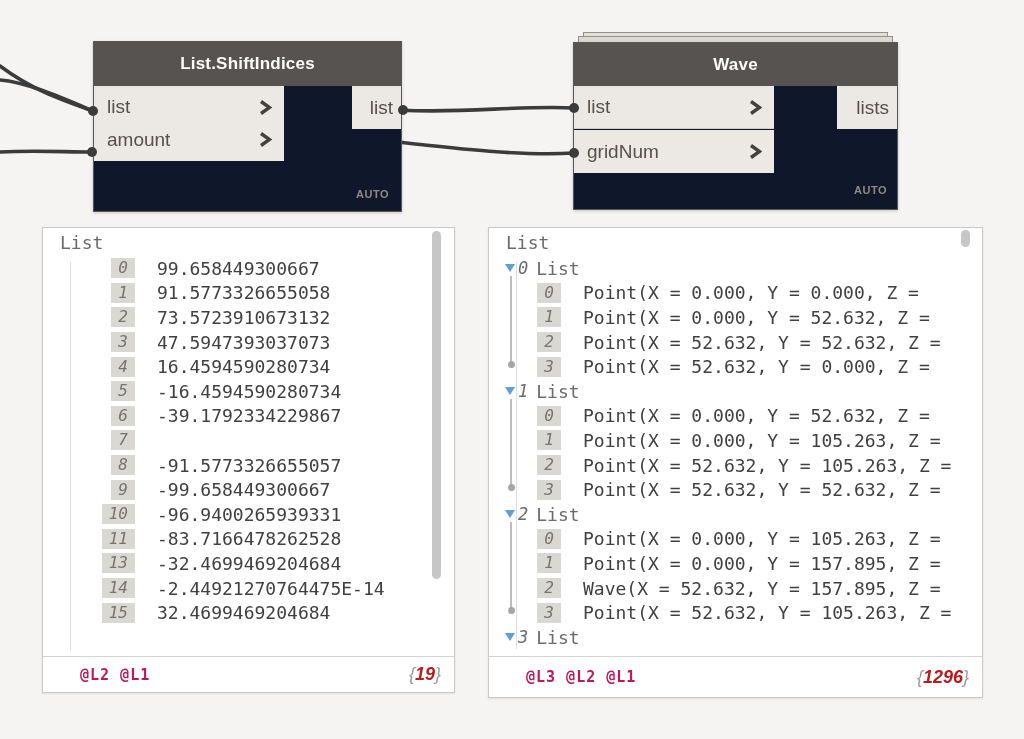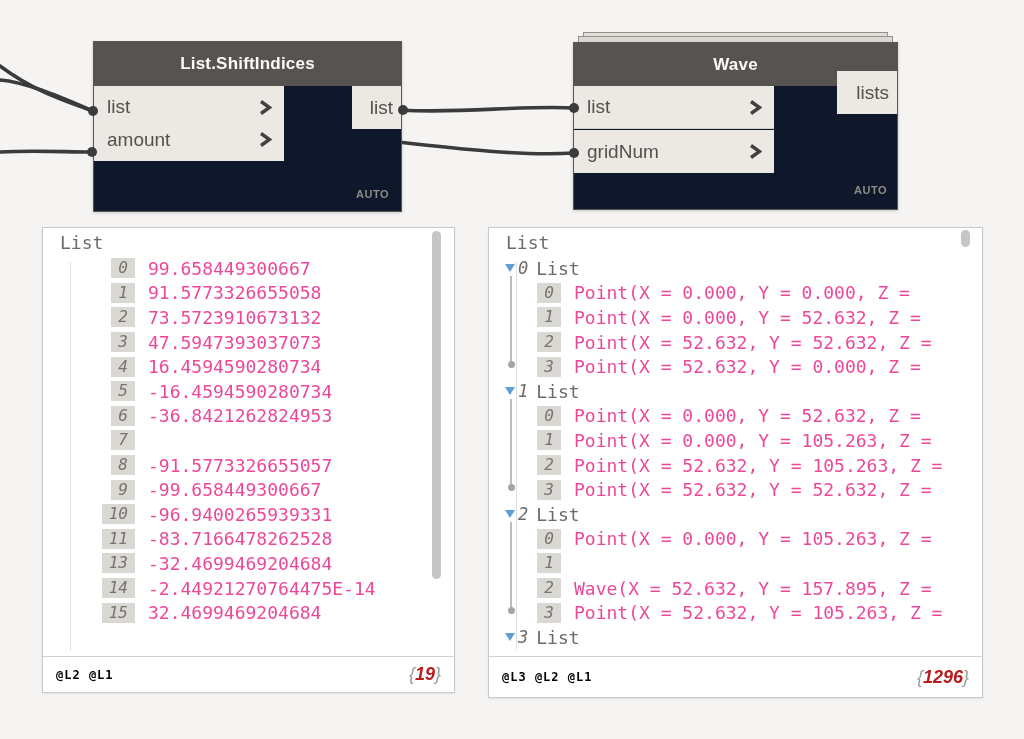--- a/index.html
+++ b/index.html
@@ -30,35 +30,35 @@
   .bubble{position:absolute;z-index:2;background:#fff;border:1px solid #c9c9c9;
         box-shadow:0 1px 2px rgba(0,0,0,.08);box-sizing:border-box;}
   .bubble-body{position:absolute;left:0;right:1px;top:0;overflow:hidden;
         font-family:"DejaVu Sans Mono","Liberation Mono",monospace;color:#6b6b6b;}
   .rootlbl{height:28px;display:flex;align-items:center;padding-left:17px;font-size:18px;}
   .ovline{position:absolute;left:27px;width:1px;background:#dedede;}
   .prow{height:24.6px;display:flex;align-items:center;overflow:hidden;white-space:nowrap;}
   .chipcol{width:52px;display:flex;justify-content:flex-end;flex:none;margin-left:40px;}
   .chip{background:#dad8d3;color:#77736f;font-style:italic;font-size:16px;
         padding:0 7px;line-height:20px;}
-  .pval{margin-left:13px;font-size:18px;color:#ec4899;}
+  .pval{margin-left:22px;font-size:18px;color:#404040;}
   .group{position:relative;}
   .ghead{height:24.6px;display:flex;align-items:center;padding-left:16px;}
   .tri{width:0;height:0;border-left:5.5px solid transparent;border-right:5.5px solid transparent;
         border-top:8px solid #5f9fd6;margin-right:3px;flex:none;}
   .gidx{font-style:italic;font-size:17px;color:#6b6b6b;}
   .glbl{font-size:18px;color:#6b6b6b;margin-left:8px;}
   .gline{position:absolute;left:21px;width:2px;background:#bcbcbc;}
   .gline:after{content:"";position:absolute;left:-2.5px;bottom:-4px;width:7px;height:7px;
         border-radius:50%;background:#a5a5a5;}
   .group .chipcol{width:36px;margin-left:36px;}
   .bubble-foot{position:absolute;left:0;right:0;bottom:0;border-top:1px solid #d2d2d2;
         display:flex;align-items:center;justify-content:space-between;padding:0 13px;background:#fff;}
-  .levels{font-family:"DejaVu Sans Mono","Liberation Mono",monospace;font-size:12px;
-        font-weight:bold;color:#000000;letter-spacing:1px;}
+  .levels{font-family:"DejaVu Sans Mono","Liberation Mono",monospace;font-size:15px;
+        font-weight:bold;color:#be185d;letter-spacing:1px;margin-left:24px;}
   .count{font-size:18px;font-style:italic;}
   .count .brace{color:#9b9b9b;}
   .count .cnum{color:#b91c1c;font-weight:bold;}
   .sb-thumb{position:absolute;background:#c6c6c6;border-radius:4.5px;z-index:4;}
 </style>
 </head>
 <body>
 
 <div id="canvas">
 
@@ -110,21 +110,21 @@
       </span>
     </div>
     <div class="in-box" style="top:87px;height:43px;width:200px;">
       <span class="port-label">gridNum</span>
       <span class="chev">
         <svg width="14" height="17">
             <path d="M3 2.5 L11.5 8.5 L3 14.5" stroke="#44403d" stroke-width="3.4" fill="none"></path>
           </svg>
       </span>
     </div>
-    <div class="out-box" style="top:28px;right:0;width:60px;height:43px;">
+    <div class="out-box" style="top:43px;right:0;width:60px;height:43px;">
       <span class="port-label">lists</span>
     </div>
     <div class="auto" style="right:10px;bottom:13px;">AUTO</div>
   </div>
 
   <div class="bubble" style="left:42px;top:227px;width:413px;height:466px;">
     <div class="bubble-body" style="bottom:35px;">
       <div class="ovline" style="top:34px;bottom:6px;"></div>
       <div class="rootlbl">List</div>
       <div id="left-rows">
@@ -161,21 +161,21 @@
           <div class="prow">
             <div class="chipcol">
               <span class="chip">5</span>
             </div>
             <span class="pval">-16.4594590280734</span>
           </div>
           <div class="prow">
             <div class="chipcol">
               <span class="chip">6</span>
             </div>
-            <span class="pval">-36.8421262824953</span>
+            <span class="pval">-39.1792334229867</span>
           </div>
           <div class="prow">
             <div class="chipcol">
               <span class="chip">7</span>
             </div>
           </div>
           <div class="prow">
             <div class="chipcol">
               <span class="chip">8</span>
             </div>
@@ -307,20 +307,21 @@
             <div class="prow">
               <div class="chipcol">
                 <span class="chip">0</span>
               </div>
               <span class="pval">Point(X = 0.000, Y = 105.263, Z =</span>
             </div>
             <div class="prow">
               <div class="chipcol">
                 <span class="chip">1</span>
               </div>
+              <span class="pval">Point(X = 0.000, Y = 157.895, Z =</span>
             </div>
             <div class="prow">
               <div class="chipcol">
                 <span class="chip">2</span>
               </div>
               <span class="pval">Wave(X = 52.632, Y = 157.895, Z =</span>
             </div>
             <div class="prow">
               <div class="chipcol">
                 <span class="chip">3</span>

